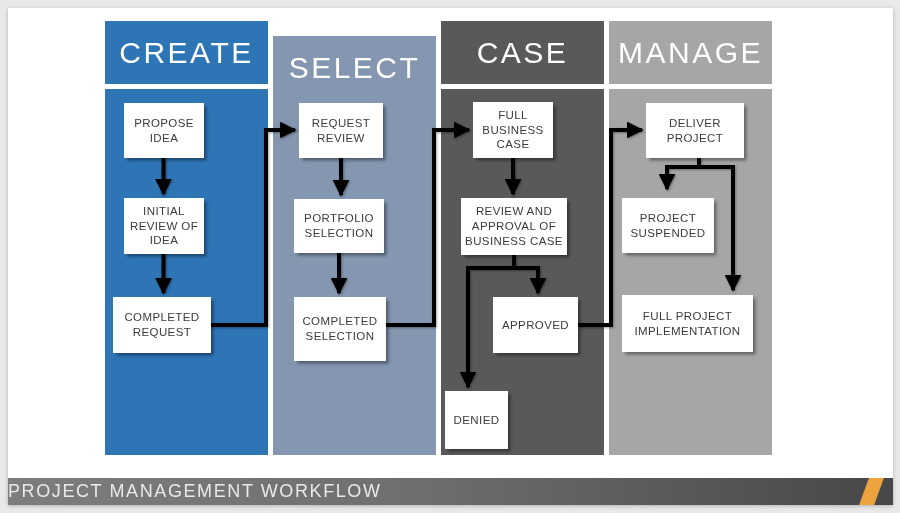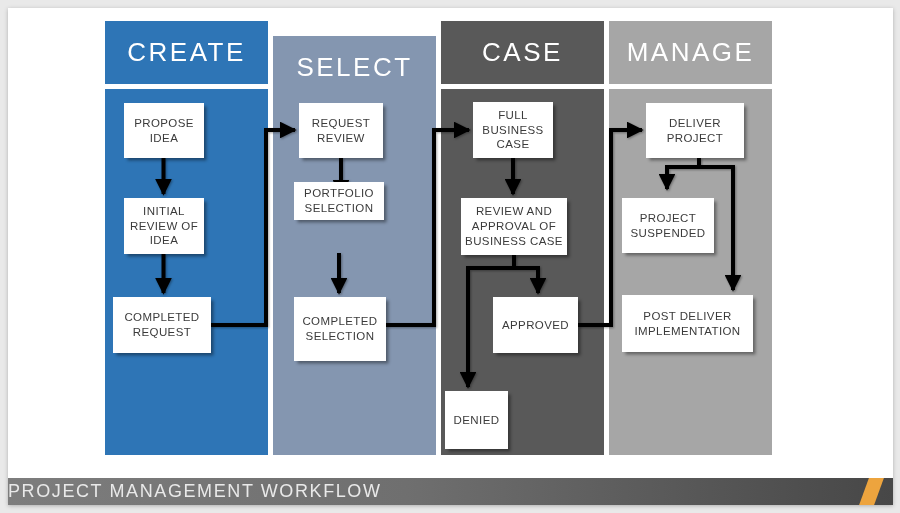--- a/index.html
+++ b/index.html
@@ -12,21 +12,21 @@
   }
   #page{position:absolute;left:0;top:0;width:900px;height:513px;}
   .slide{
     position:absolute;left:8px;top:8px;width:885px;height:497px;
     background:#ffffff;
     box-shadow:0 1px 4px rgba(0,0,0,0.25);
   }
   .col-header{
     position:absolute;top:21px;width:163px;height:63px;
     display:flex;align-items:center;justify-content:center;
-    color:#ffffff;font-size:26px;letter-spacing:2.5px;font-weight:400;
+    color:#ffffff;font-size:30px;letter-spacing:2.5px;font-weight:400;
   }
   .col-body{
     position:absolute;top:89px;width:163px;height:366px;
   }
   #connectors{
     position:absolute;left:0;top:0;width:900px;height:513px;
     pointer-events:none;
     filter:drop-shadow(1px 1px 1px rgba(0,0,0,0.35));
   }
   .node{
@@ -89,30 +89,30 @@
       <path d="M699,158 V167 H667 V189" marker-end="url(#arrow)"></path>
       <path d="M699,167 H733 V290" marker-end="url(#arrow)"></path>
     </g>
   </svg>
 
   <div class="node" style="left:124px;top:103px;width:80px;height:55px">PROPOSE IDEA</div>
   <div class="node" style="left:124px;top:198px;width:80px;height:56px">INITIAL REVIEW OF IDEA</div>
   <div class="node" style="left:113px;top:297px;width:98px;height:56px">COMPLETED REQUEST</div>
 
   <div class="node" style="left:299px;top:103px;width:84px;height:55px">REQUEST REVIEW</div>
-  <div class="node" style="left:294px;top:182px;width:90px;height:38px">PORTFOLIO SELECTION</div>
+  <div class="node" style="left:294px;top:199px;width:90px;height:54px">PORTFOLIO SELECTION</div>
   <div class="node" style="left:294px;top:297px;width:92px;height:64px">COMPLETED SELECTION</div>
 
   <div class="node" style="left:473px;top:102px;width:80px;height:56px">FULL BUSINESS CASE</div>
   <div class="node" style="left:461px;top:198px;width:106px;height:57px">REVIEW AND APPROVAL OF BUSINESS CASE</div>
   <div class="node" style="left:493px;top:297px;width:85px;height:56px">APPROVED</div>
   <div class="node" style="left:445px;top:391px;width:63px;height:58px">DENIED</div>
 
   <div class="node" style="left:646px;top:103px;width:98px;height:55px">DELIVER PROJECT</div>
   <div class="node" style="left:622px;top:198px;width:92px;height:55px">PROJECT SUSPENDED</div>
-  <div class="node" style="left:622px;top:295px;width:131px;height:57px">POST DELIVER IMPLEMENTATION</div>
+  <div class="node" style="left:622px;top:295px;width:131px;height:57px">FULL PROJECT IMPLEMENTATION</div>
 
   <div class="footer-bar">
     <span class="footer-title">PROJECT MANAGEMENT WORKFLOW</span>
     <span class="footer-stripe" style="background-color: rgb(237, 164, 62);"></span>
   </div>
 
 </div>
 
 </body></html>

